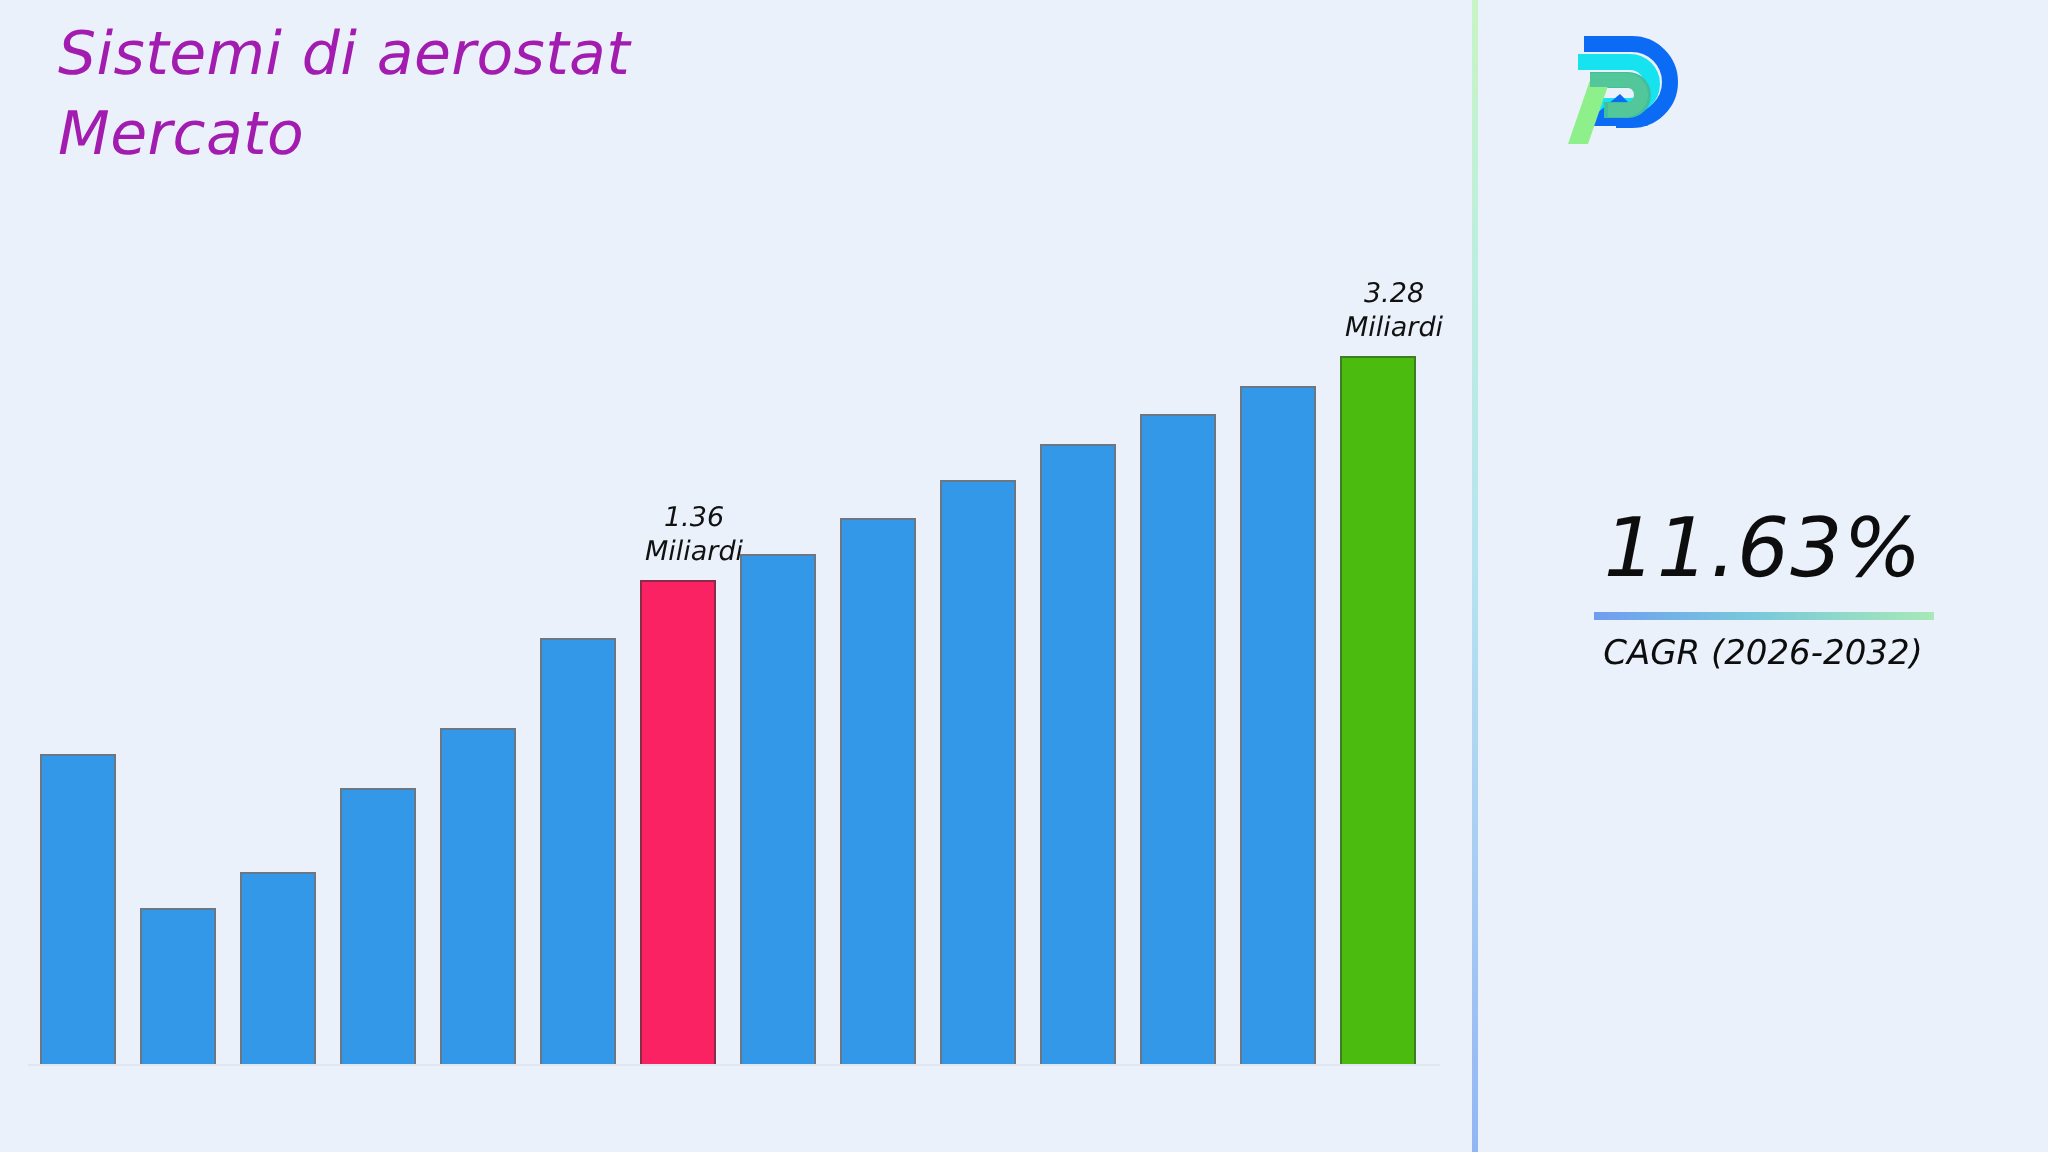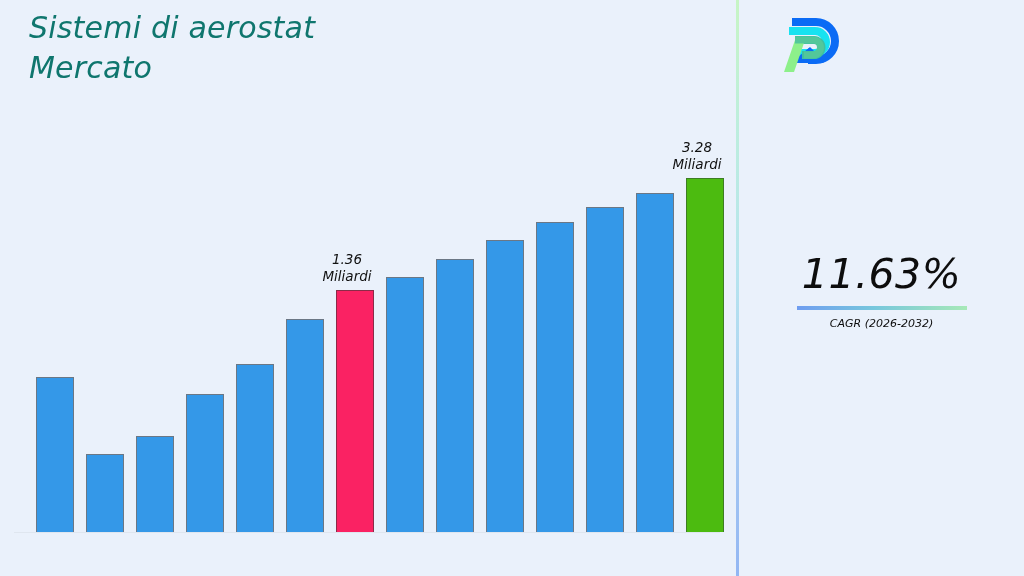--- a/index.html
+++ b/index.html
@@ -16,21 +16,21 @@
   #left-panel { position: absolute; left: 0; top: 0; width: 737px; height: 576px; }
 
   #chart-title {
     position: absolute;
     left: 29px; top: 8px;
     width: 660px;
     font-size: 30px;
     font-style: italic;
     font-weight: 400;
     line-height: 1.32;
-    color: #0f766e;
+    color: #a21caf;
     letter-spacing: 0.2px;
     white-space: pre-line;
   }
 
   #plot-area {
     position: absolute;
     left: 0; top: 0;
     width: 737px; height: 576px;
   }
 
@@ -42,21 +42,21 @@
   }
 
   .bar-col {
     position: absolute;
     bottom: 44px;
     width: 54px;
     height: 488px;
     display: flex;
     flex-direction: column;
     justify-content: flex-end;
-    align-items: flex-end;
+    align-items: flex-start;
   }
   .bar-value-label {
     position: absolute;
     width: 120px;
     left: 50%;
     transform: translateX(-50%);
     text-align: center;
     font-size: 13.5px;
     font-style: italic;
     color: #111;
@@ -119,21 +119,21 @@
     line-height: 1.1;
     letter-spacing: 0.5px;
   }
   #cagr-rule {
     width: 170px;
     height: 4px;
     margin: 9px auto 7px auto;
     background: linear-gradient(to right, #6f9df0 0%, #77c7dd 45%, #a7e9b7 100%);
   }
   #cagr-label {
-    font-size: 11px;
+    font-size: 17px;
     font-style: italic;
     color: #0d0d0d;
   }
 </style>
 </head>
 <body>
 
 <div id="page">
 
   <div id="left-panel">

